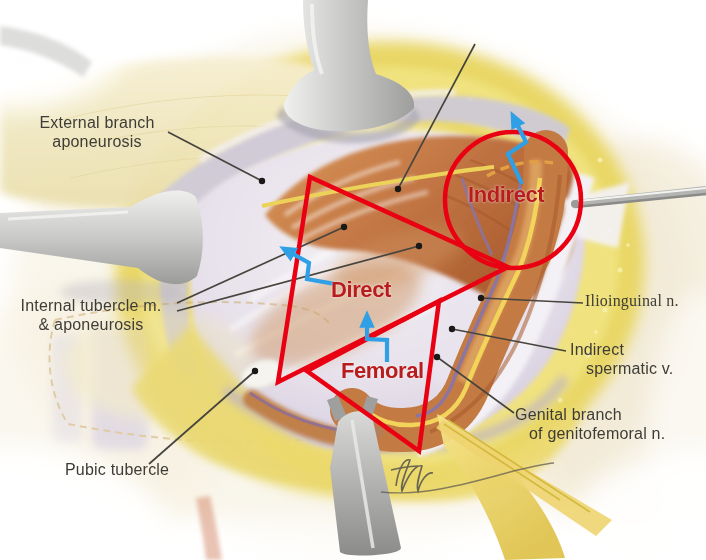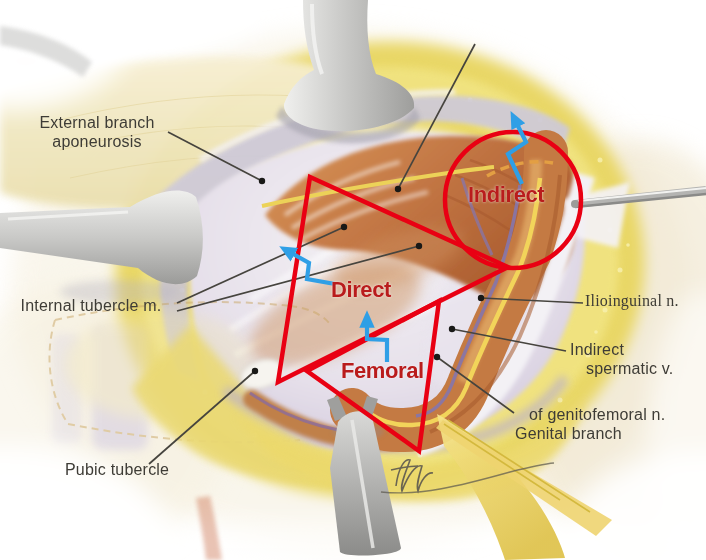--- a/index.html
+++ b/index.html
@@ -278,33 +278,34 @@
 </svg>
 
 <div class="lbl center" style="left:12px;top:113px;width:170px;">
   <span class="ind2">External branch</span>
   <span class="ind2">aponeurosis</span>
 </div>
 
 
 <div class="lbl center" style="left:2px;top:296px;width:178px;">
   <span class="ind2">Internal tubercle m.</span>
+  <span class="ind2">&amp; aponeurosis</span>
 </div>
 
 <div class="lbl" style="left:20px;top:460px;margin-left:45px;">Pubic tubercle</div>
 
 <div class="lbl" style="left:585px;top:291px;font-family:Liberation Serif, serif;">Ilioinguinal n.</div>
 
 <div class="lbl" style="left:570px;top:340px;">
   <span class="ind2">Indirect</span>
   <span class="ind2" style="margin-left:16px;text-align:right;">spermatic v.</span>
 </div>
 
 <div class="lbl" style="left:515px;top:405px;">
+  <span class="ind2">Genital branch</span>
   <span class="ind2" style="margin-left:14px;">of genitofemoral n.</span>
-  <span class="ind2">Genital branch</span>
 </div>
 
 <div class="hern" style="left:468px;top:183px;width:92px;">Indirect</div>
 <div class="hern" style="left:341px;top:359px;width:90px;">Femoral</div>
 <div class="hern" style="left:331px;top:278px;width:70px;">Direct</div>
 
 </div>
 
 </body></html>

